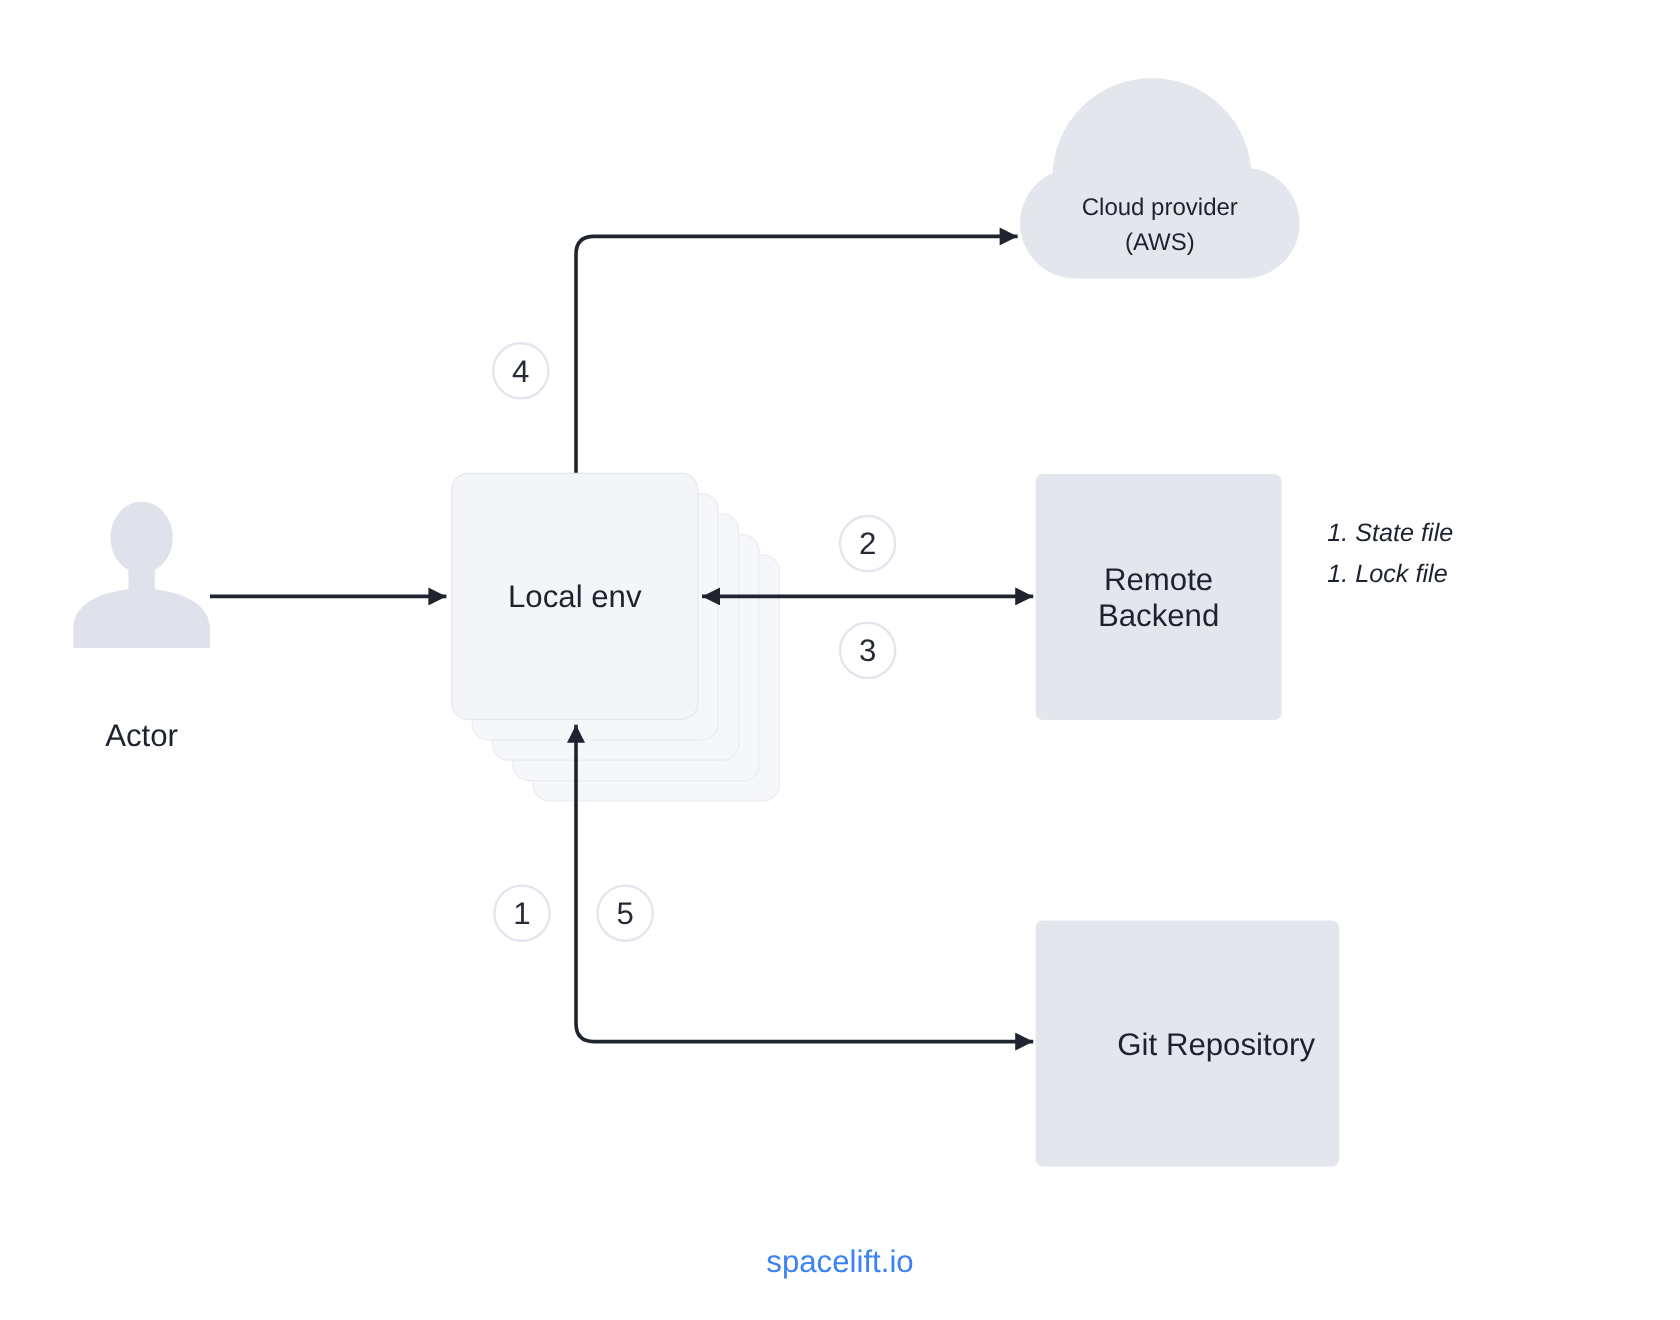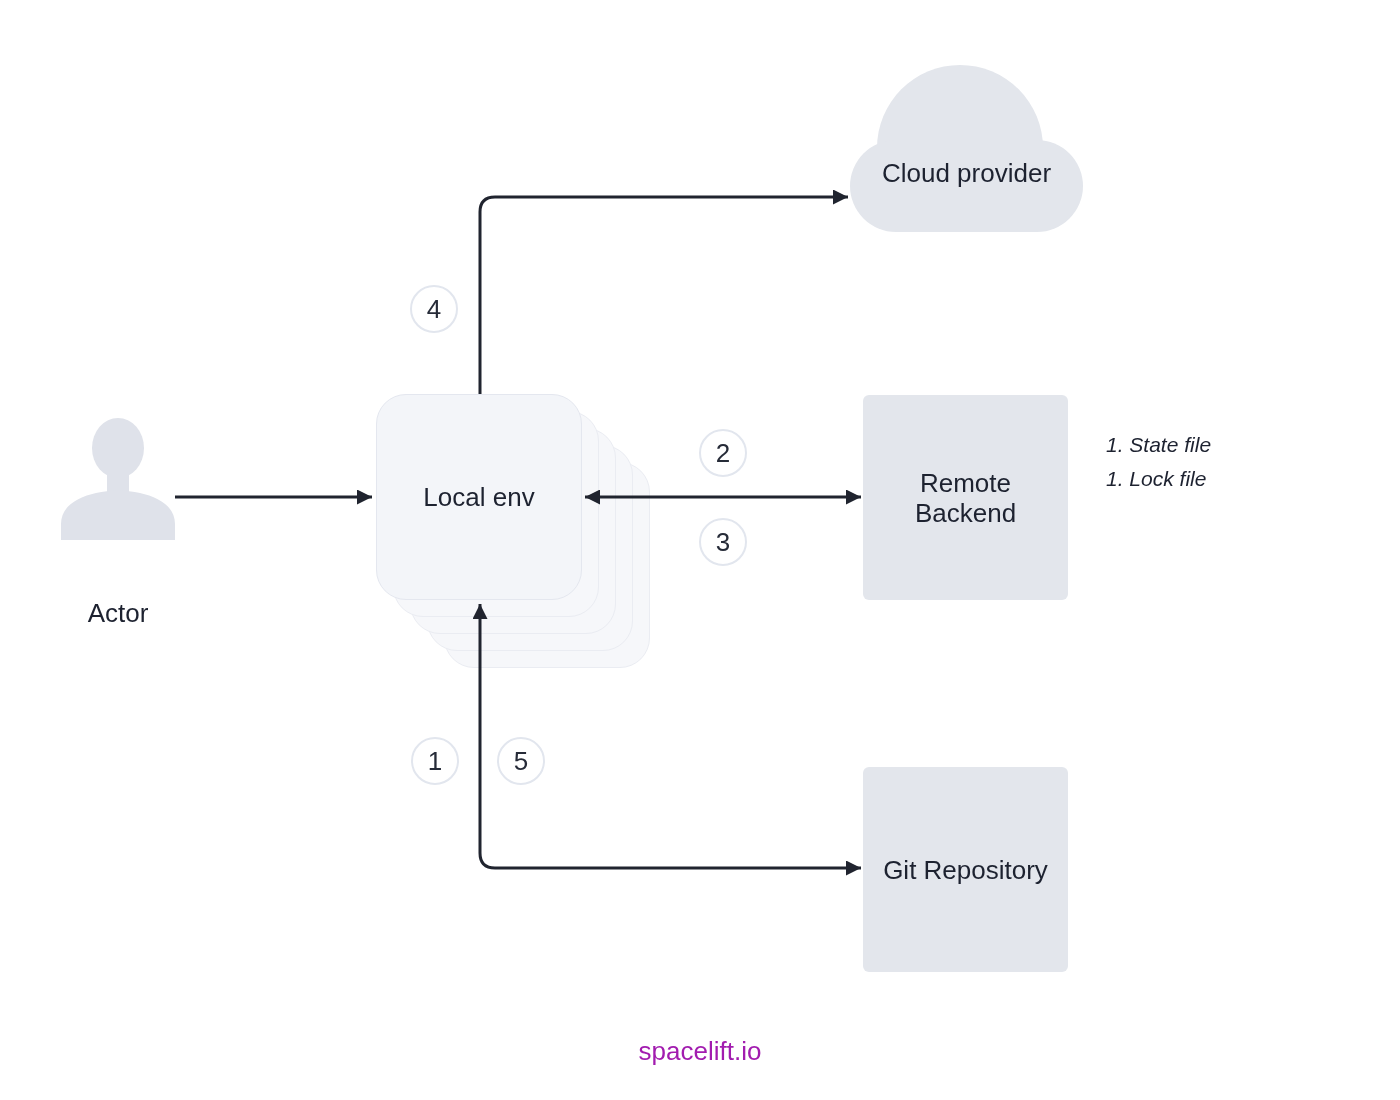--- a/index.html
+++ b/index.html
@@ -12,21 +12,21 @@
     font-family: "Liberation Sans", "DejaVu Sans", sans-serif;
     color: #1d2230;
   }
   .abs { position: absolute; }
 
   
   .stack-card {
     position: absolute;
     width: 206px;
     height: 206px;
-    border-radius: 30px;
+    border-radius: 14px;
     background: #f6f7fa;
     border: 1.5px solid #eaecf2;
     box-sizing: border-box;
   }
   .stack-card.front {
     background: #f3f5f9;
     border-color: #e4e7ef;
     display: flex;
     align-items: center;
     justify-content: center;
@@ -58,21 +58,21 @@
   .cloud .pill {
     position: absolute; left: 0; top: 75px; width: 233px; height: 92px;
     background: #e3e6ec; border-radius: 46px;
   }
   .cloud .puff {
     position: absolute; left: 27px; top: 0; width: 166px; height: 166px;
     background: #e3e6ec; border-radius: 50%;
   }
   .cloud .cloud-label {
     position: absolute; left: 0; right: 0; top: 94px;
-    text-align: center; font-size: 26px; line-height: 29px; color: #1d2230;
+    text-align: center; font-size: 20px; line-height: 29px; color: #1d2230;
   }
 
   
   .step-badge {
     position: absolute;
     width: 48px; height: 48px;
     border-radius: 50%;
     background: #ffffff;
     border: 2px solid #e2e6ee;
     box-sizing: border-box;
@@ -92,21 +92,21 @@
 
   
   .actor-label {
     position: absolute; left: 53px; top: 550px; width: 130px;
     text-align: center; font-size: 26px; color: #1d2230; margin-top: 48px;
   }
 
   
   .watermark {
     position: absolute; left: 0; right: 0; top: 1036px;
-    text-align: center; font-size: 26px; color: #a21caf;
+    text-align: center; font-size: 26px; color: #3b82f6;
   }
 
   
   svg.arrows {
     position: absolute; left: 0; top: 0;
     z-index: 5;
     pointer-events: none;
   }
 </style>
 </head>
@@ -129,28 +129,29 @@
     <div class="stack-card front" style="left:376px; top:394px;">
       <div class="node-label nowrap">Local env</div>
     </div>
   </div>
 
   <div class="cloud">
     <div class="puff"></div>
     <div class="pill"></div>
     <div class="cloud-label">
       <div>Cloud provider</div>
+      <div>(AWS)</div>
     </div>
   </div>
 
   <div class="node-box" style="left:863px; top:395px;">
     <div class="node-label wrap-140">Remote Backend</div>
   </div>
 
-  <div class="node-box" style="left:863px; top:767px;">
+  <div class="node-box" style="left:863px; top:767px;padding-left:48px;">
     <div class="node-label nowrap">Git Repository</div>
   </div>
 
   <svg class="arrows" width="1400" height="1100" viewBox="0 0 1400 1100">
     <defs>
       <marker id="ah" viewBox="0 0 10 10" refX="10" refY="5" markerWidth="5.5" markerHeight="5" orient="auto-start-reverse">
         <path d="M0,0 L10,5 L0,10 Z" fill="#20242f"></path>
       </marker>
     </defs>
 

